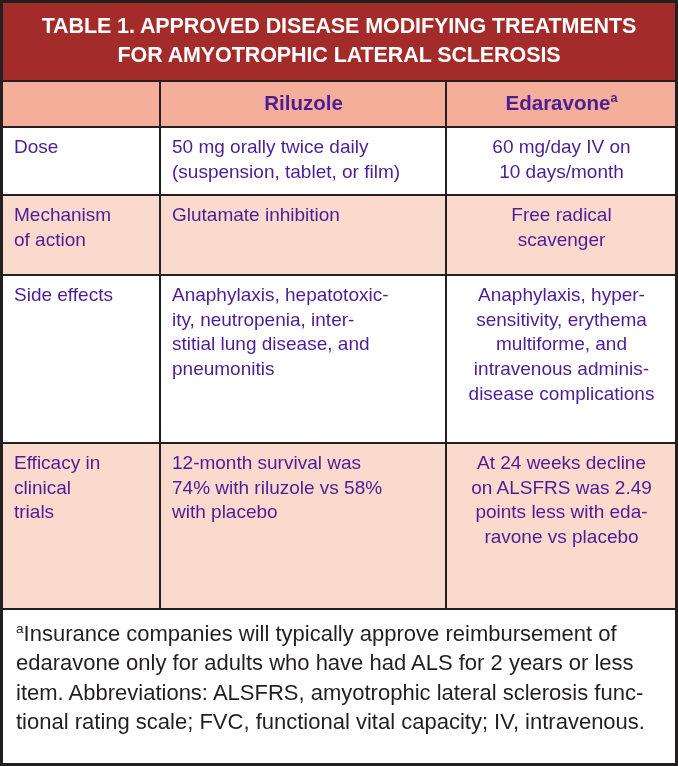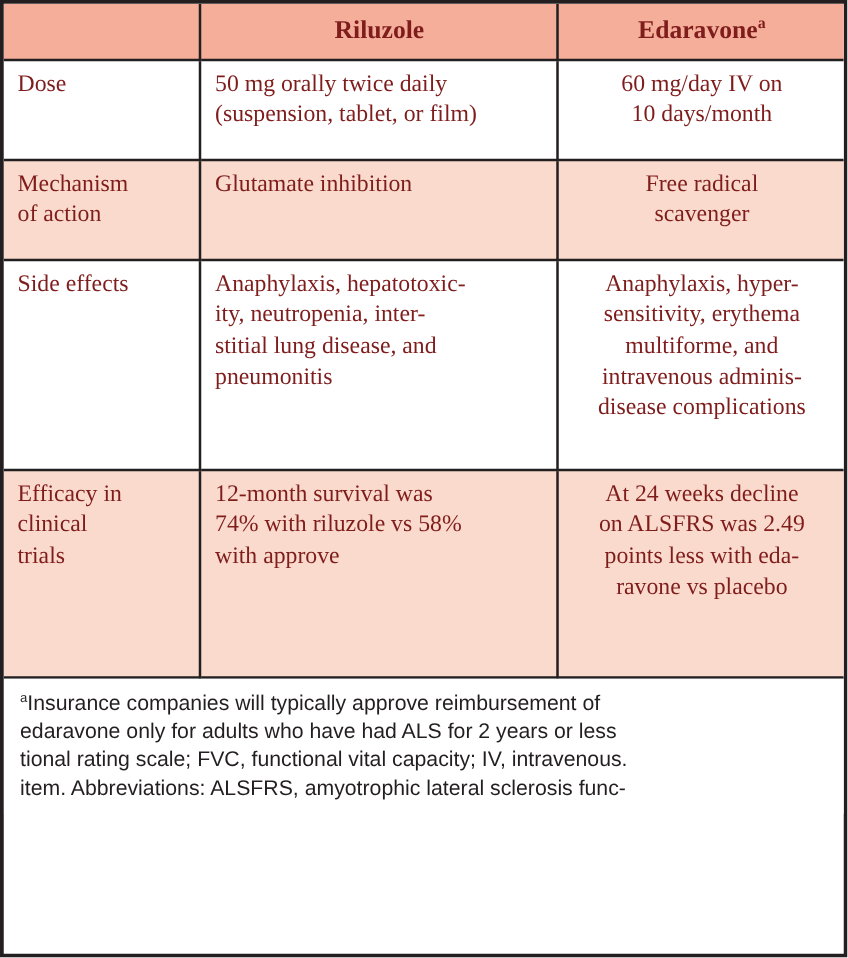--- a/index.html
+++ b/index.html
@@ -54,24 +54,23 @@
 
   table.data-grid td,
   table.data-grid th {
     border-right: 2px solid #231f20;
     border-bottom: 2px solid #231f20;
     vertical-align: top;
     padding: 7px 10px 8px 11px;
     box-sizing: border-box;
     font-size: 19px;
     line-height: 1.30;
-    color: #7f1d1d;
+    color: #4c1d95;
     text-align: left;
     font-weight: normal;
-    font-family: Liberation Serif, serif;
   }
   table.data-grid td:last-child,
   table.data-grid th:last-child {
     border-right: none;
     text-align: center;
   }
 
   
   tr.col-header th {
     background: #F4AE99;
@@ -88,48 +87,52 @@
   th sup {
     font-size: 0.62em;
     vertical-align: super;
     line-height: 0;
   }
 
   
   tr.row-plain td { background: #ffffff; }
   tr.row-tint  td { background: #FADACC; }
 
-  tr.row-dose td     { height: 80px; }
+  tr.row-dose td     { height: 68px; }
   tr.row-mech td     { height: 80px; }
   tr.row-side td     { height: 168px; }
   tr.row-effic td    { height: 166px; }
 
   .cell-line { display: block; }
 
   
   .footnote {
     background: #ffffff;
     padding: 9px 13px 8px 13px;
     box-sizing: border-box;
-    font-size: 17px;
+    font-size: 22px;
     line-height: 1.34;
     color: #231f20;
   }
   .footnote .fn-line { display: block; white-space: nowrap; }
   .footnote sup {
     font-size: 0.62em;
     vertical-align: super;
     line-height: 0;
   }
 </style>
 </head>
 <body>
 
 <div class="table-figure">
 
+  <div class="title-banner">
+    <div class="title-line">TABLE 1. APPROVED DISEASE MODIFYING TREATMENTS</div>
+    <div class="title-line">FOR AMYOTROPHIC LATERAL SCLEROSIS</div>
+  </div>
 
   <table class="data-grid">
     <colgroup>
       <col class="c-label">
       <col class="c-riluzole">
       <col class="c-edaravone">
     </colgroup>
     <thead>
       <tr class="col-header">
         <th class="spacer-head"></th>
@@ -188,33 +191,33 @@
 
       <tr class="row-tint row-effic">
         <td>
           <span class="cell-line">Efficacy in</span>
           <span class="cell-line">clinical</span>
           <span class="cell-line">trials</span>
         </td>
         <td>
           <span class="cell-line">12-month survival was</span>
           <span class="cell-line">74% with riluzole vs 58%</span>
-          <span class="cell-line">with approve</span>
+          <span class="cell-line">with placebo</span>
         </td>
         <td>
           <span class="cell-line">At 24 weeks decline</span>
           <span class="cell-line">on ALSFRS was 2.49</span>
           <span class="cell-line">points less with eda-</span>
           <span class="cell-line">ravone vs placebo</span>
         </td>
       </tr>
 
     </tbody>
   </table>
 
   <div class="footnote">
     <span class="fn-line"><sup>a</sup><span>Insurance companies will typically approve reimbursement of</span></span>
     <span class="fn-line">edaravone only for adults who have had ALS for 2 years or less</span>
+    <span class="fn-line">item. Abbreviations: ALSFRS, amyotrophic lateral sclerosis func-</span>
     <span class="fn-line">tional rating scale; FVC, functional vital capacity; IV, intravenous.</span>
-    <span class="fn-line">item. Abbreviations: ALSFRS, amyotrophic lateral sclerosis func-</span>
   </div>
 
 </div>
 
 </body></html>

